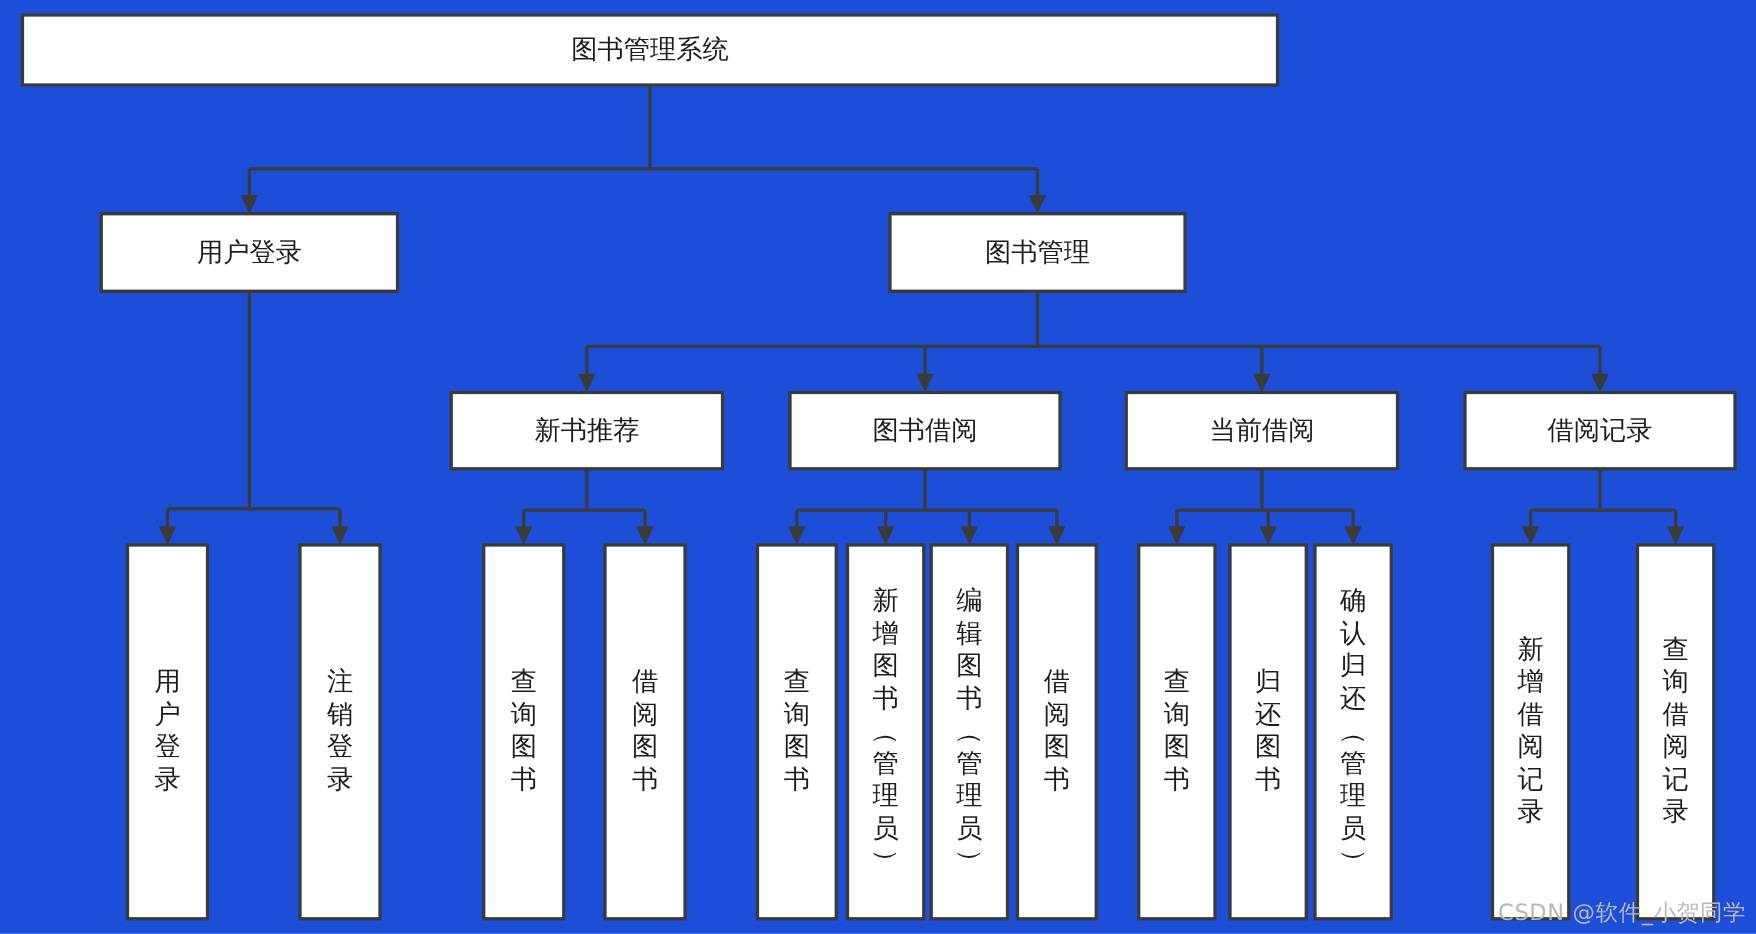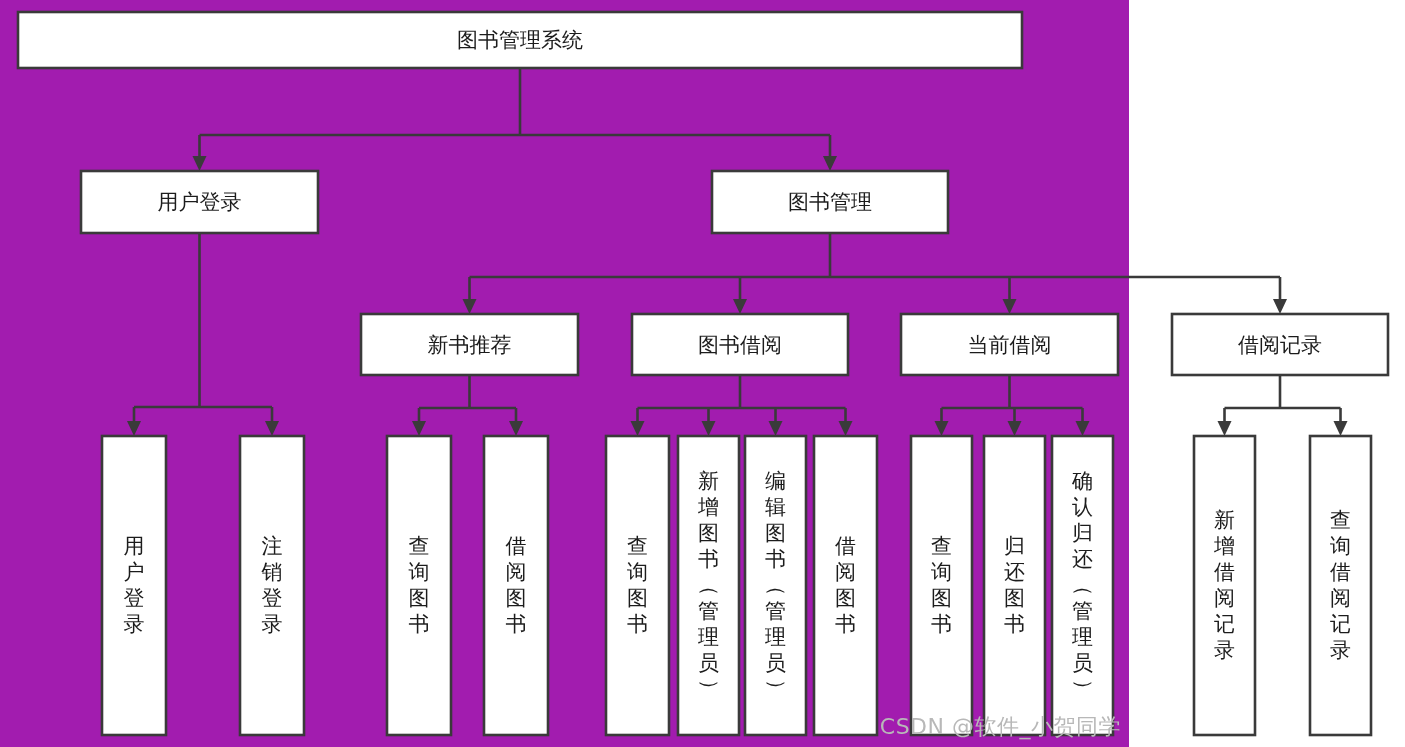--- a/index.html
+++ b/index.html
@@ -8,23 +8,23 @@
     background: #ffffff;
   }
   body {
     width: 1405px;
     height: 747px;
     font-family: "DejaVu Sans", "Liberation Sans", sans-serif;
     overflow: hidden;
   }
   #diagram-root {
     position: relative;
-    width: 1129px;
+    width: 1405px;
     height: 747px;
-    background: #a21caf;
+    background: #1d4ed8;
   }
   svg.diagram {
     position: absolute;
     left: 0;
     top: 0;
     width: 1405px;
     height: 747px;
     display: block;
   }
   .node-rect {
@@ -55,21 +55,21 @@
     font-family: "DejaVu Sans", "Liberation Sans", sans-serif;
     font-size: 21px;
     text-anchor: middle;
     dominant-baseline: middle;
   }
   .watermark-text {
     position: absolute;
     right: 8px;
     bottom: 5px;
     font-family: "DejaVu Sans", "Liberation Sans", sans-serif;
-    font-size: 22px;
+    font-size: 18px;
     color: #b8b8b8;
     white-space: nowrap;
     letter-spacing: 0.5px;
     user-select: none;
   }
 </style>
 </head>
 <body>
 
 <div id="diagram-root">

